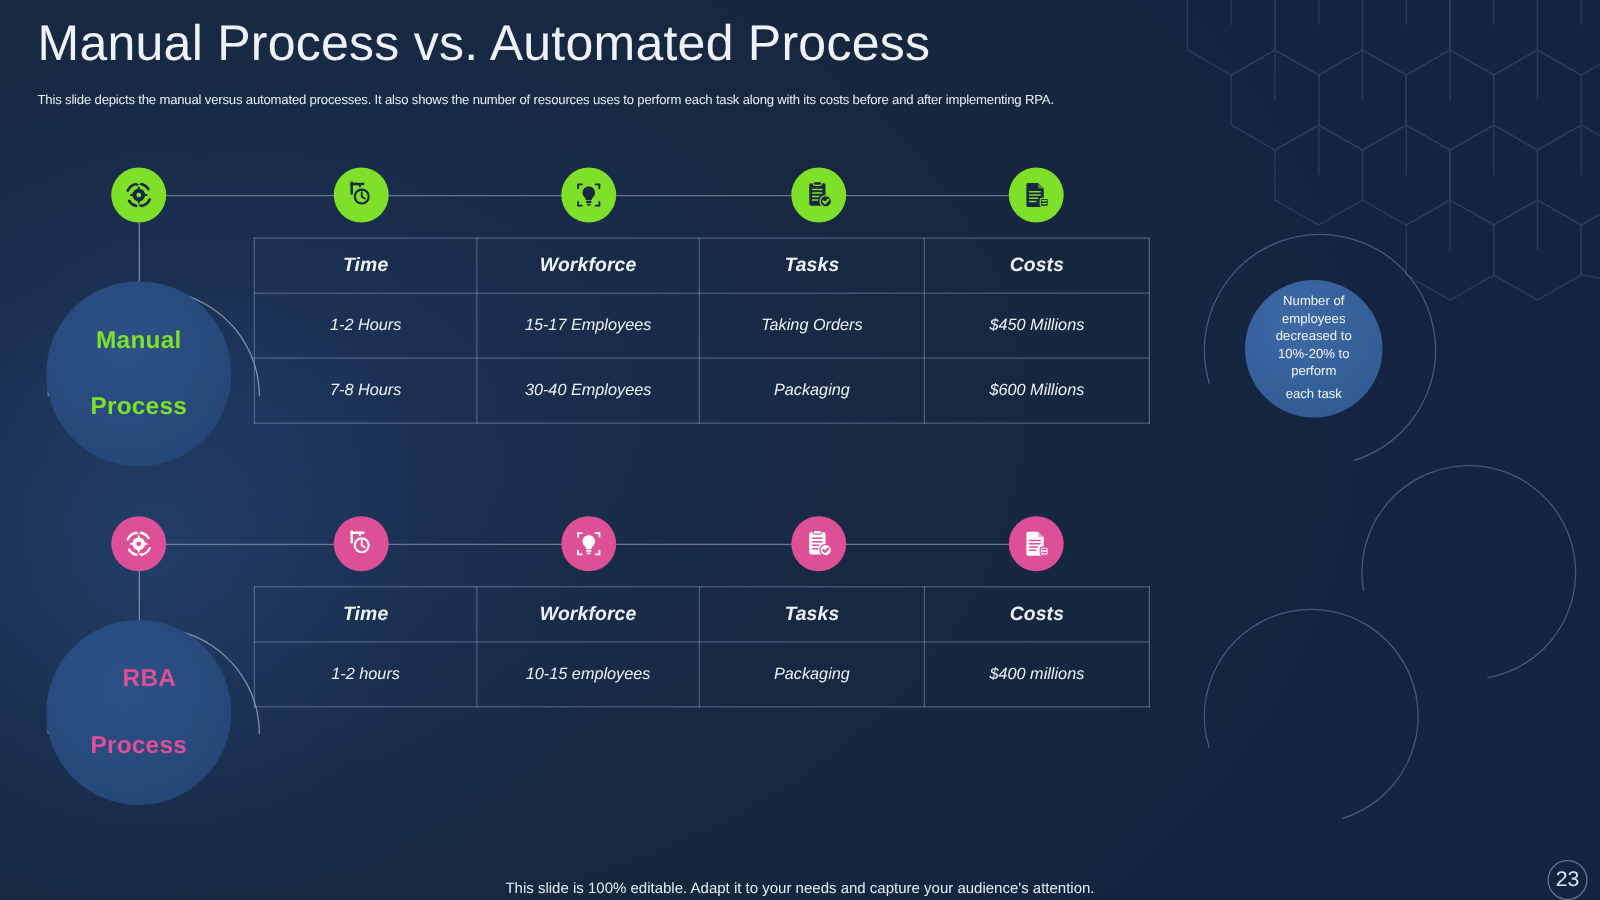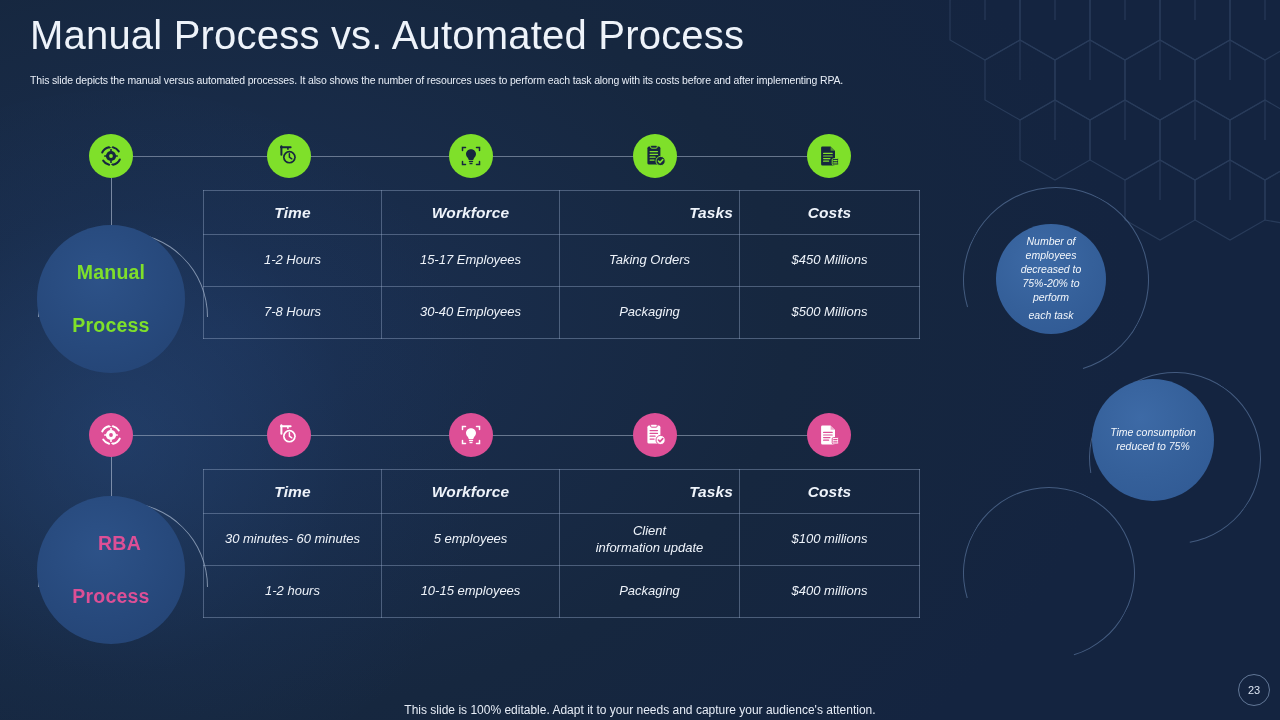--- a/index.html
+++ b/index.html
@@ -101,56 +101,55 @@
   th, td {
     color:#eef3fa;
     text-align:center;
     vertical-align:middle;
     padding:4px 6px;
   }
   th { font-size:15.5px; font-weight:700; height:44px; letter-spacing:.1px; }
   td { font-size:13px; font-weight:400; height:52px; line-height:1.28; }
   .c-time  { width:178px; }
   .c-work  { width:178px; }
-  .c-task  { width:180px;text-align:right; }
+  .c-task  { width:180px; }
   .c-cost  { width:180px; }
 
   
   .callout {
     position:absolute;
     border-radius:50%;
     background:radial-gradient(circle at 40% 32%, #3d6aa6 0%, #35609a 52%, #2f5892 100%);
     display:flex; align-items:center; justify-content:center;
     text-align:center;
     color:#f2f6fb;
     font-size:10.5px;
     line-height:1.32;
     padding:0 12px;
-    font-style:italic;
   }
   .callout-ring {
     position:absolute;
     border-radius:50%;
     border:1.2px solid rgba(120,150,195,.40);
   }
 
   
   #footer {
     position:absolute; left:0; right:0; top:703px;
     text-align:center;
     font-size:12px;
     color:#e6ecf6;
   }
   #pagenum {
-    position:absolute; right:10px; bottom:14px;
+    position:absolute; right:10px; bottom:0;
     width:32px; height:32px;
     border-radius:50%;
     border:1px solid rgba(160,185,220,.55);
     display:flex; align-items:center; justify-content:center;
-    font-size:11px; color:#dce5f2;
+    font-size:17px; color:#dce5f2;
   }
 </style>
 </head>
 <body>
 
 <div id="slide">
 
   <svg id="bgpattern" viewBox="0 0 420 330">
     <g fill="none" stroke="#6f8cb5" stroke-width="1.1" opacity="0.45">
       <path d="M60 40 L95 20 L130 40 L130 80 L95 100 L60 80 Z"></path>
@@ -278,21 +277,21 @@
         <tr>
           <td>1-2 Hours</td>
           <td>15-17 Employees</td>
           <td>Taking Orders</td>
           <td>$450 Millions</td>
         </tr>
         <tr>
           <td>7-8 Hours</td>
           <td>30-40 Employees</td>
           <td>Packaging</td>
-          <td>$500 Millions</td>
+          <td>$600 Millions</td>
         </tr>
       </tbody>
     </table>
   </div>
 
   <div class="block">
 
     <div class="icon-row" style="left:89px; top:413px; width:775px;">
       <div class="icon-line" style="left:22px; width:730px;"></div>
 
@@ -379,61 +378,46 @@
       <thead>
         <tr>
           <th class="c-time">Time</th>
           <th class="c-work">Workforce</th>
           <th class="c-task">Tasks</th>
           <th class="c-cost">Costs</th>
         </tr>
       </thead>
       <tbody>
         <tr>
-          <td>30  minutes- 60 minutes</td>
-          <td>5 employees</td>
-          <td>
-            <div>Client</div>
-            <div>information update</div>
-          </td>
-          <td>$100 millions</td>
-        </tr>
-        <tr>
           <td>1-2 hours</td>
           <td>10-15 employees</td>
           <td>Packaging</td>
           <td>$400 millions</td>
         </tr>
       </tbody>
     </table>
   </div>
 
   <div class="callout-ring" style="left:963px; top:187px; width:186px; height:186px;
               border-color:rgba(125,158,205,.45) rgba(125,158,205,.45) transparent rgba(125,158,205,.45);
               transform:rotate(28deg);"></div>
   <div class="callout" style="left:996px; top:224px; width:110px; height:110px;">
     <div>
       <div>Number of</div>
       <div>employees</div>
       <div>decreased to</div>
-      <div>75%-20% to</div>
+      <div>10%-20% to</div>
       <div>perform</div>
       <div style="margin-top:4px;">each task</div>
     </div>
   </div>
 
   <div class="callout-ring" style="left:1089px; top:372px; width:172px; height:172px;
               border-color:rgba(125,158,205,.45) rgba(125,158,205,.45) transparent rgba(125,158,205,.45);
               transform:rotate(35deg);"></div>
-  <div class="callout" style="left:1092px; top:379px; width:122px; height:122px;">
-    <div>
-      <div>Time consumption</div>
-      <div>reduced to  75%</div>
-    </div>
-  </div>
 
   <div class="callout-ring" style="left:963px; top:487px; width:172px; height:172px;
               border-color:rgba(125,158,205,.45) rgba(125,158,205,.45) transparent rgba(125,158,205,.45);
               transform:rotate(28deg);"></div>
 
   <div id="footer">This slide is 100% editable. Adapt it to your needs and capture your audience's attention.</div>
   <div id="pagenum">23</div>
 
 </div>
 

